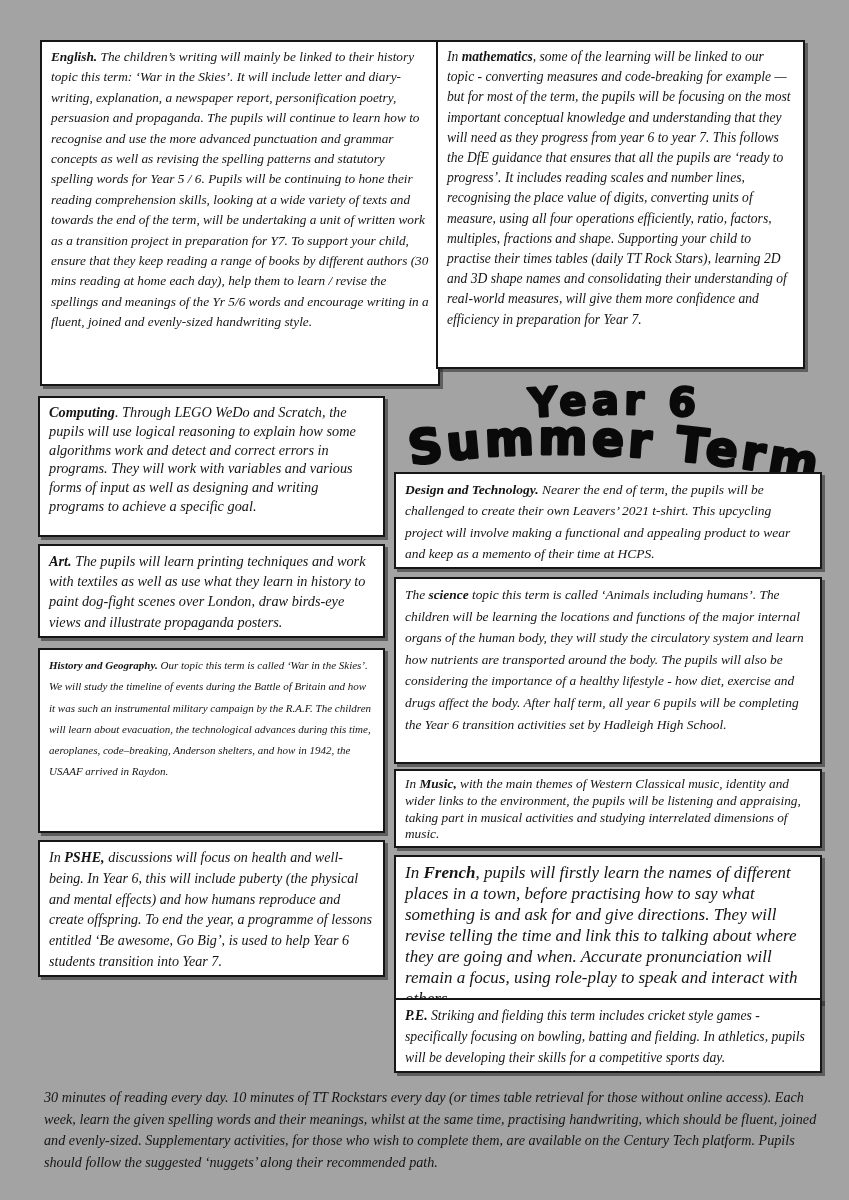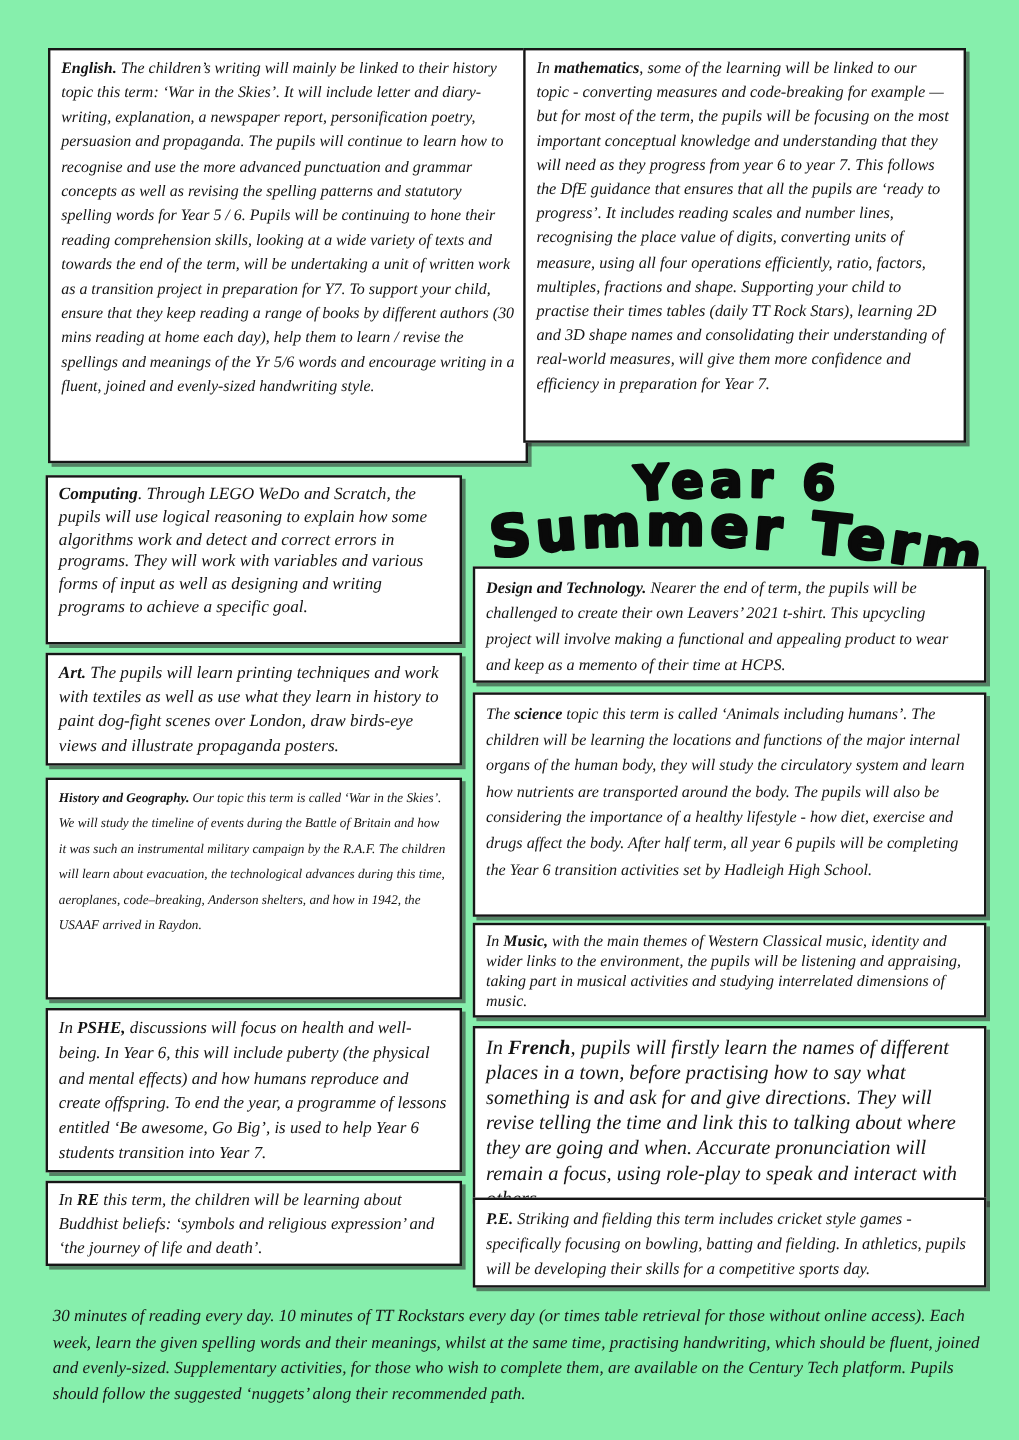--- a/index.html
+++ b/index.html
@@ -1,18 +1,18 @@
 <!DOCTYPE html>
 <html><head>
 <meta charset="utf-8">
 <style>
   html,body{margin:0;padding:0;background:#e8e8e8;}
   .page{
     position:relative;width:849px;height:1200px;margin:0 auto;
-    background:#86efac;overflow:hidden;
+    background:#a3a3a3;overflow:hidden;
     font-family:"Liberation Serif", serif;
     color:#141414;
   }
   .box{
     position:absolute;box-sizing:border-box;background:#fff;
     border:2px solid #161616;
     box-shadow:3px 3px 0 rgba(40,40,40,.55);
     padding:5px 9px 4px 9px;overflow:hidden;
   }
   .box p{margin:0;font-style:italic;}
@@ -71,23 +71,20 @@
   </div>
 
   <div class="box bx-histgeo">
     <p><span></span><span class="lead">History and Geography.</span><span> Our topic this term is called ‘War in the Skies’. We will study the timeline of events during the Battle of Britain and how it was such an instrumental military campaign by the R.A.F. The children will learn about evacuation, the technological advances during this time, aeroplanes, code–breaking, Anderson shelters, and how in 1942, the USAAF arrived in Raydon.</span></p>
   </div>
 
   <div class="box bx-pshe">
     <p><span>In </span><span class="lead">PSHE,</span><span> discussions will focus on health and well-being. In Year 6, this will include puberty (the physical and mental effects) and how humans reproduce and create offspring. To end the year, a programme of lessons entitled ‘Be awesome, Go Big’, is used to help Year 6 students transition into Year 7.</span></p>
   </div>
 
-  <div class="box bx-re">
-    <p><span>In </span><span class="lead">RE</span><span> this term, the children will be learning about Buddhist beliefs: ‘symbols and religious expression’ and ‘the journey of life and death’.</span></p>
-  </div>
 
   <div class="title-wrap">
     <svg viewBox="0 0 440 94">
       <defs>
         <path id="arc1" d="M 70 40 Q 220 20 370 40" fill="none"></path>
         <path id="arc2" d="M 0 84 Q 185 50 440 100" fill="none"></path>
       </defs>
       <text class="title-text title-line1">
         <textPath href="#arc1" startOffset="50%" text-anchor="middle">Year 6</textPath>
       </text>

